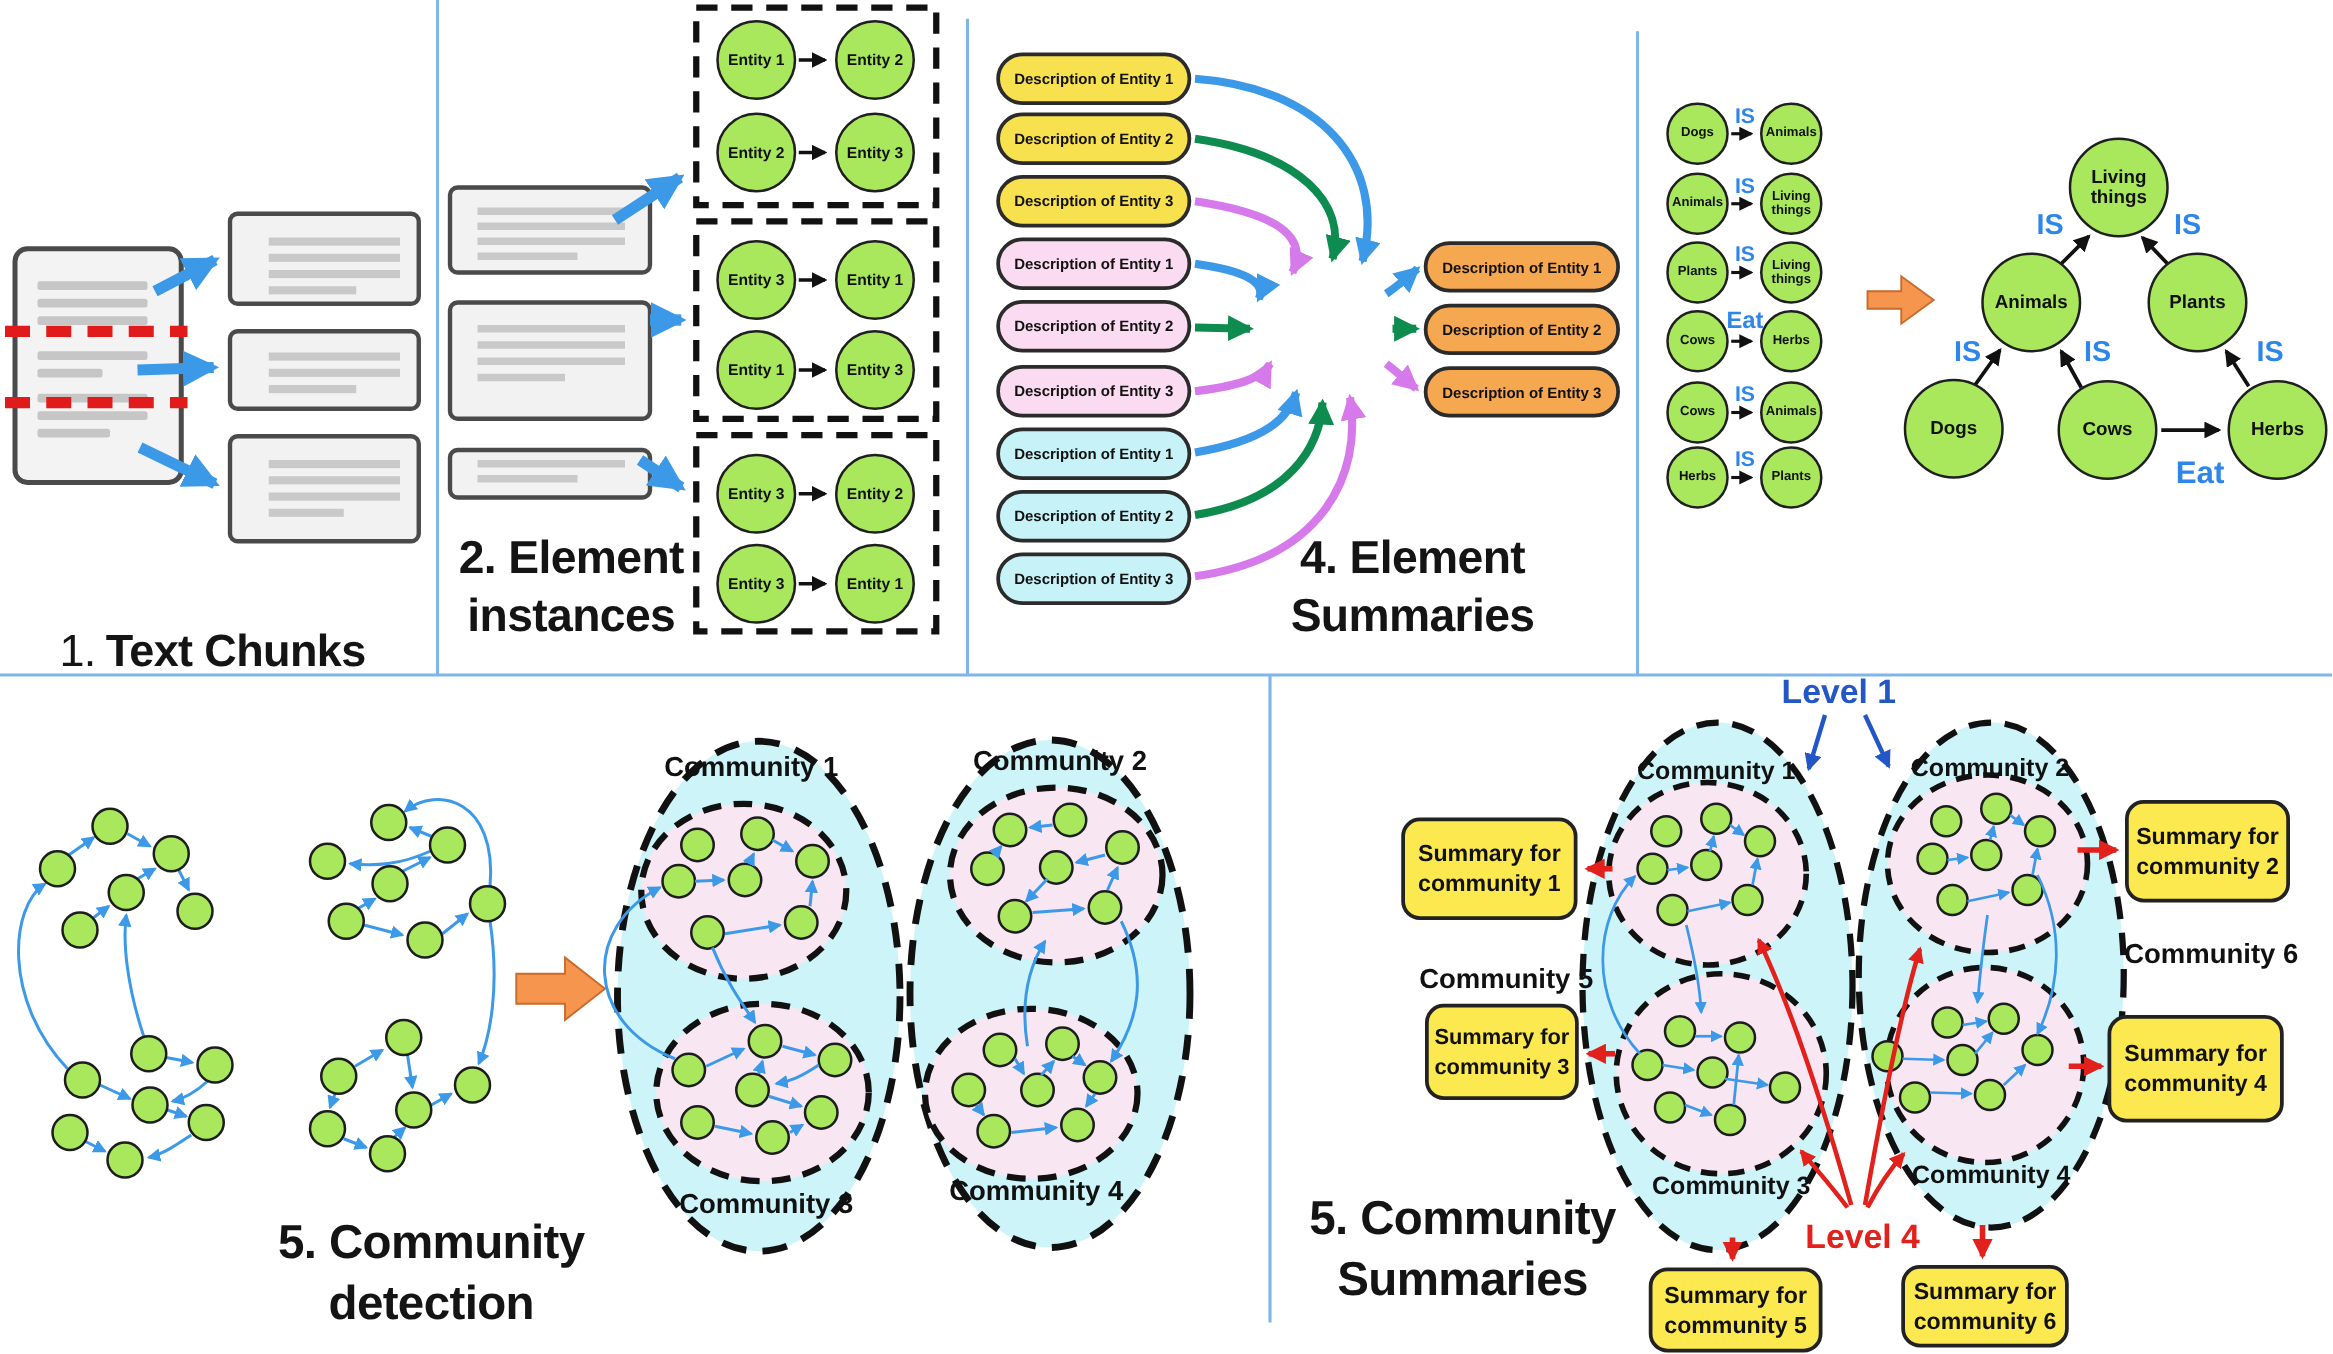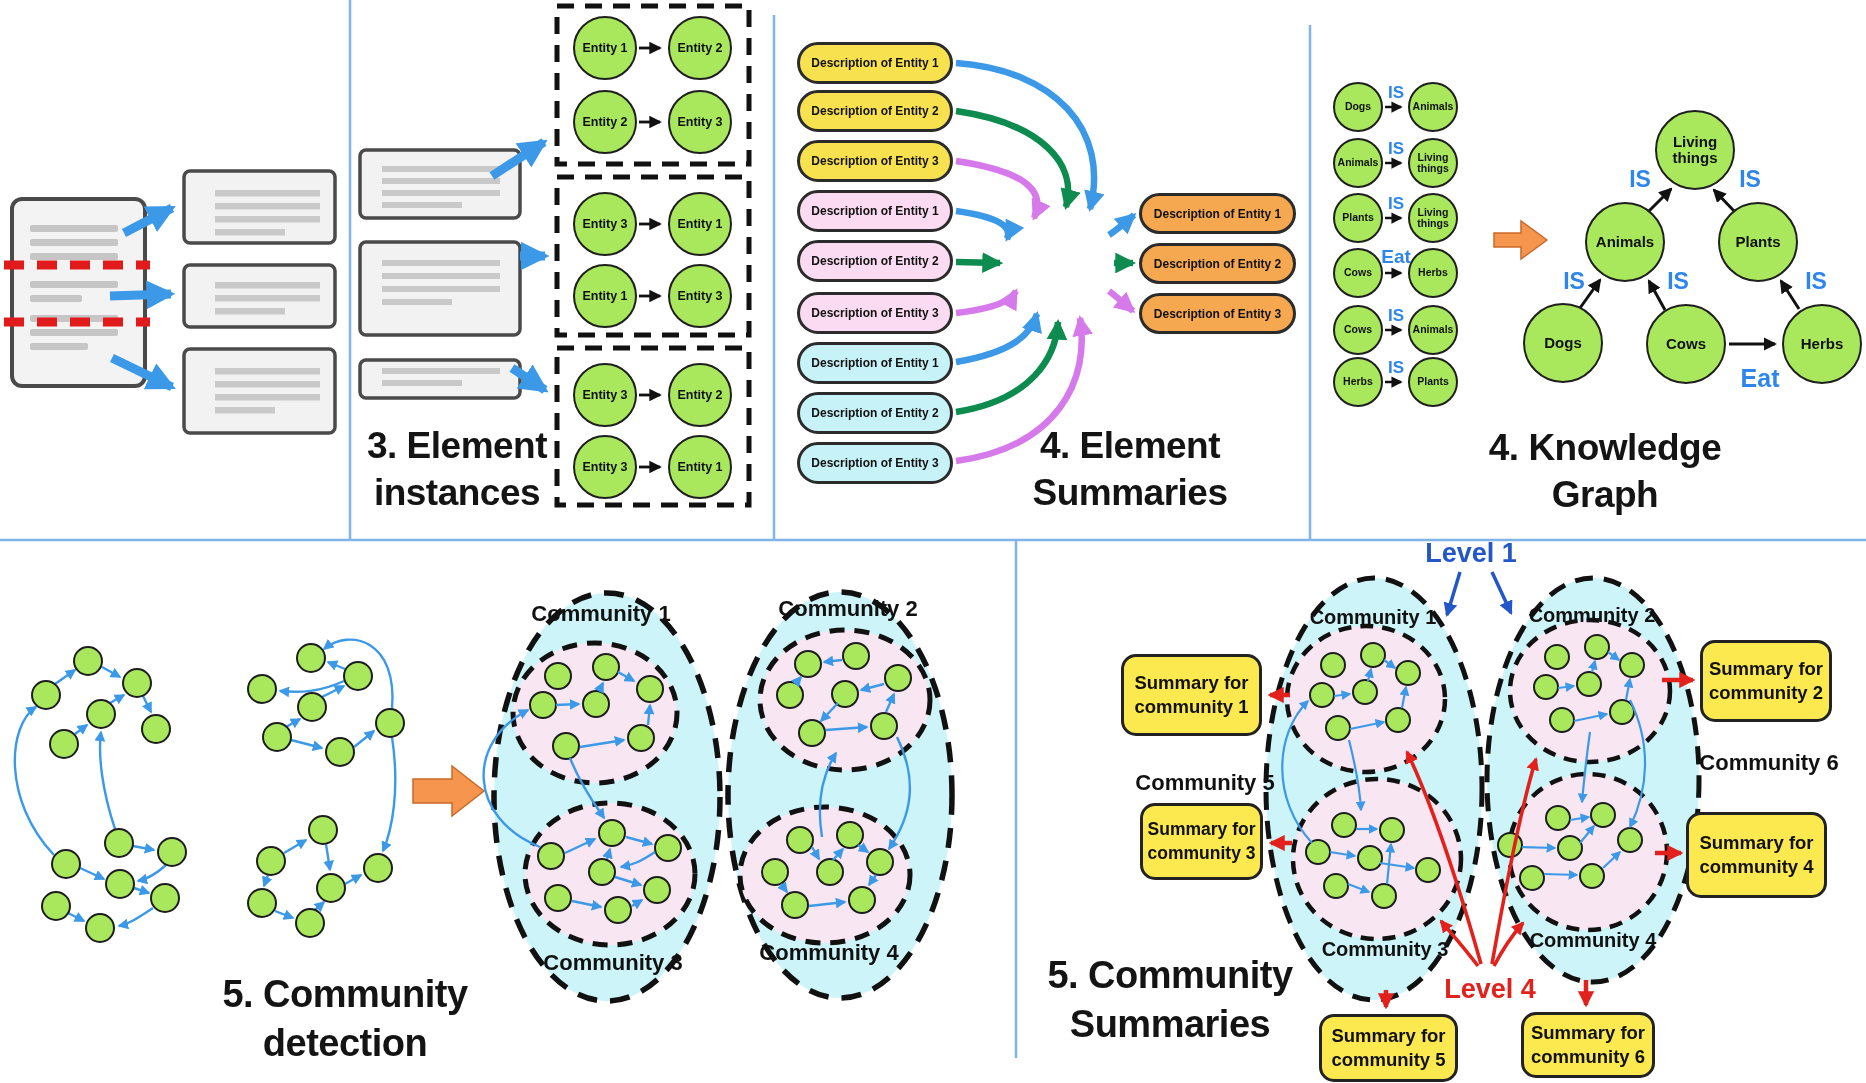--- a/index.html
+++ b/index.html
@@ -404,26 +404,27 @@
     <path d="M1290,695 L1270,695" marker-end="url(#mR)"></path>
     <path d="M1292,843 L1271,843" marker-end="url(#mR)"></path>
     <path d="M1662,680 L1693,680" marker-end="url(#mR)"></path>
     <path d="M1655,853 L1681,853" marker-end="url(#mR)"></path>
     <path d="M1386,990 L1386,1007" marker-end="url(#mR)"></path>
     <path d="M1586,980 L1586,1005" marker-end="url(#mR)"></path>
   </g>
 </g>
 </svg>
 
-<div class="title" style="left:312px;top:422px;width:290px;">3. Element
+<div class="title" style="left:20px;top:452px;width:300px;font-size:36px;">
+  <span class="tnum">1.</span><span>Text Chunks</span>
+</div>
+<div class="title" style="left:312px;top:422px;width:290px;">2. Element
 instances</div>
 <div class="title" style="left:985px;top:422px;width:290px;">4. Element
 Summaries</div>
-<div class="title" style="left:1440px;top:424px;width:330px;">4. Knowledge
-Graph</div>
 <div class="title" style="left:180px;top:970px;width:330px;font-size:38px;">5. Community
 detection</div>
 <div class="title" style="left:1025px;top:951px;width:290px;font-size:38px;">5. Community
 Summaries</div>
 
 <div class="circ c64" style="left:573px;top:16px;">Entity 1</div>
 <div class="circ c64" style="left:668px;top:16px;">Entity 2</div>
 <div class="circ c64" style="left:573px;top:90px;">Entity 2</div>
 <div class="circ c64" style="left:668px;top:90px;">Entity 3</div>
 <div class="circ c64" style="left:573px;top:192px;">Entity 3</div>

